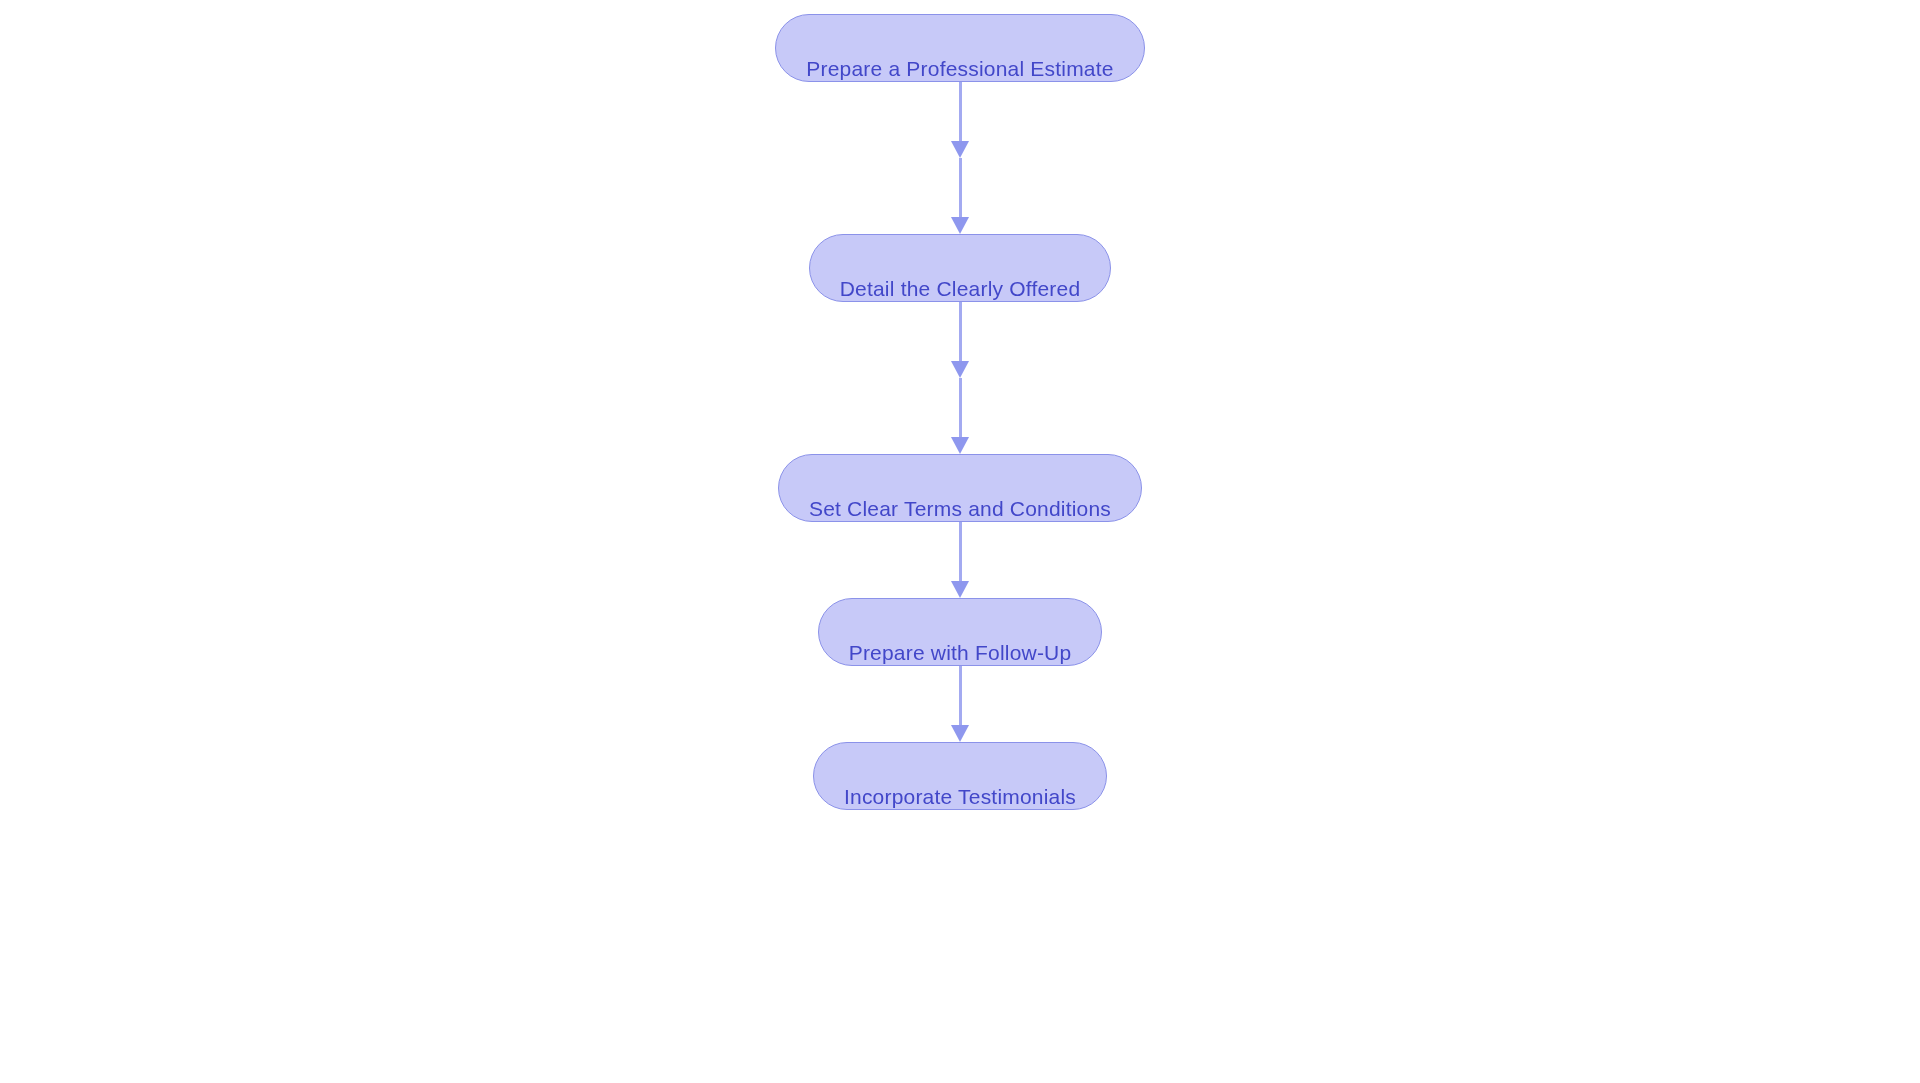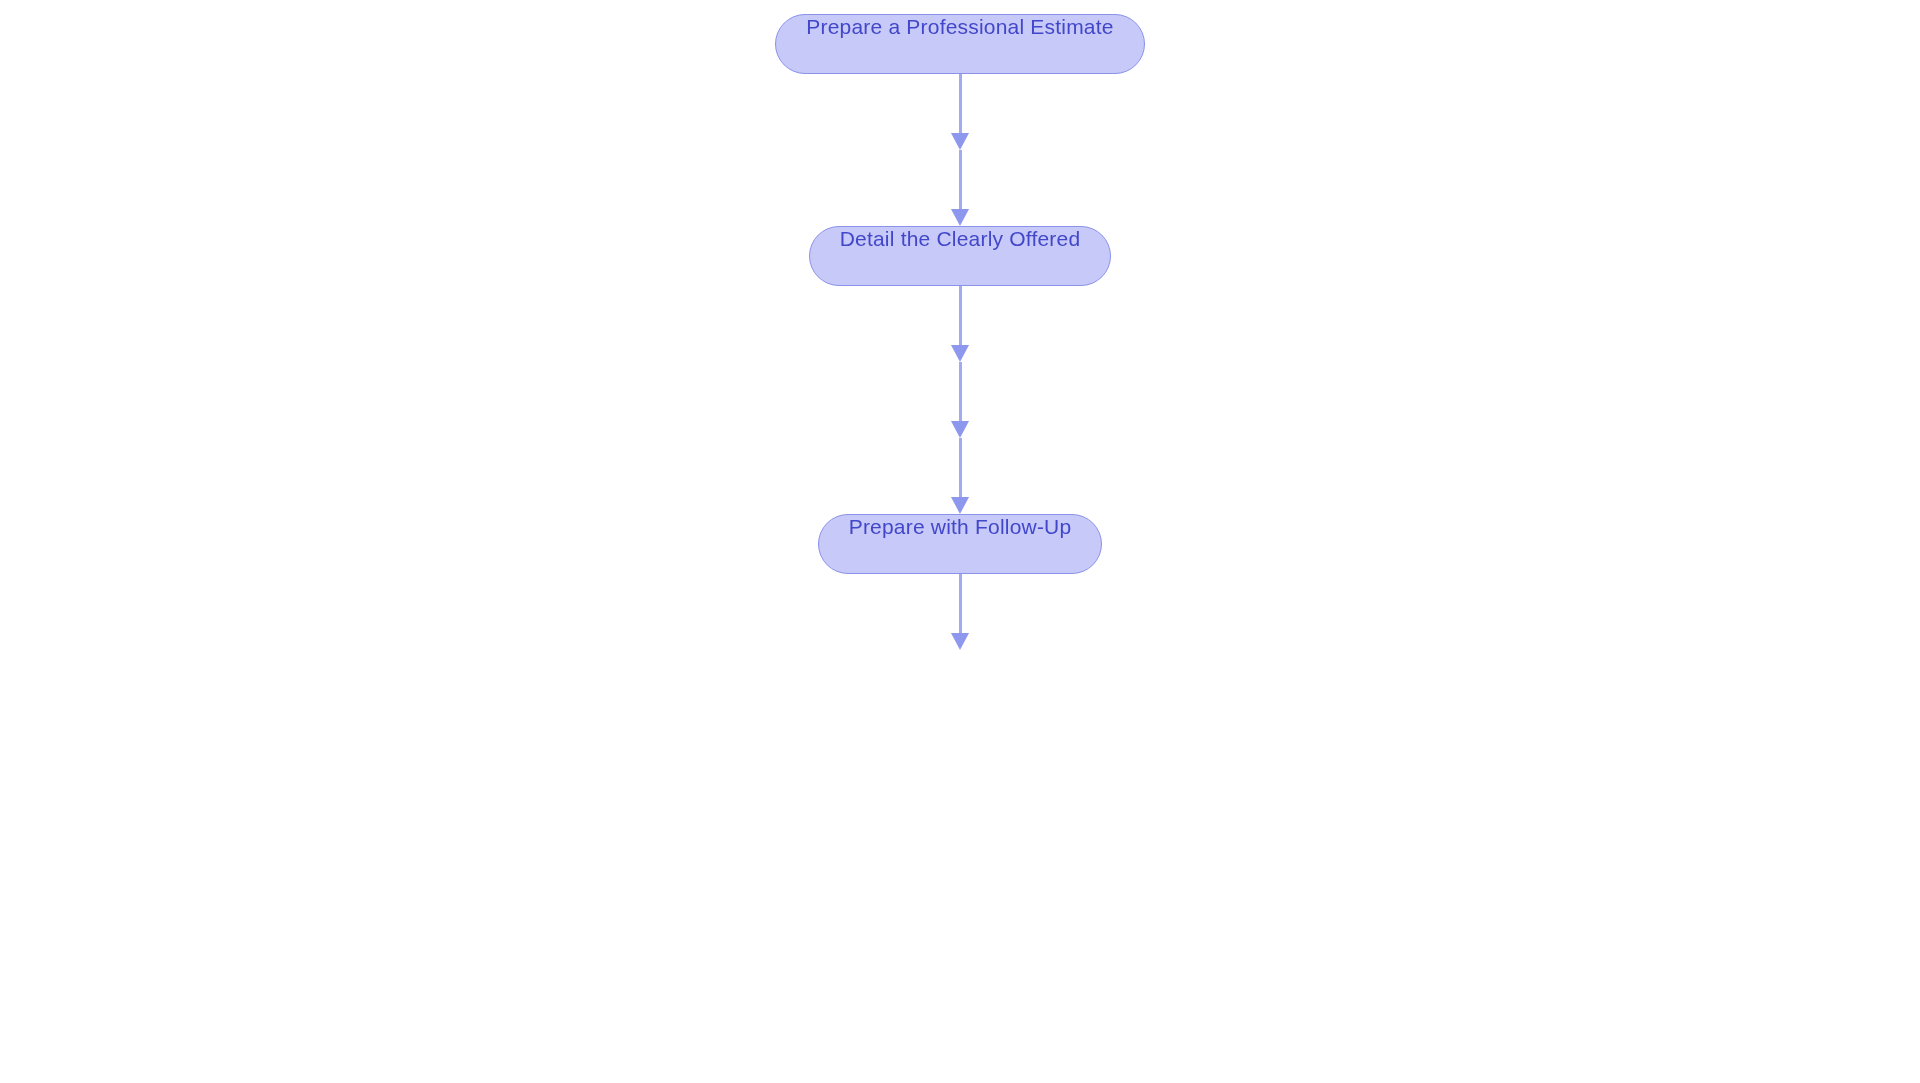--- a/index.html
+++ b/index.html
@@ -22,28 +22,28 @@
   .canvas {
     position: relative;
     width: 1920px;
     height: 1083px;
     display: flex;
     flex-direction: column;
     align-items: center;
     padding-top: 14px;
   }
   .node {
-    height: 60px;
+    height: 68px;
     min-width: 270px;
     border-radius: 43px;
     background: var(--node-fill);
     border: 1.5px solid var(--node-border);
     color: var(--node-text);
     display: flex;
-    align-items: flex-start;
+    align-items: flex-end;
     justify-content: center;
     padding: 0 30px;
     font-size: 21px;
     letter-spacing: 0.2px;
     white-space: nowrap;
     flex: 0 0 auto;
   }
   .node-label { display: inline-block; }
   .arrow {
     height: 76px;
@@ -94,29 +94,35 @@
     <div class="arrow-shaft"></div>
     <div class="arrow-head"></div>
   </div>
 
 
   <div class="arrow">
     <div class="arrow-shaft"></div>
     <div class="arrow-head"></div>
   </div>
 
+  <div class="node">
+    <span class="node-label">Set Clear Terms and Conditions</span>
+  </div>
 
   <div class="arrow">
     <div class="arrow-shaft"></div>
     <div class="arrow-head"></div>
   </div>
 
   <div class="node">
     <span class="node-label">Prepare with Follow-Up</span>
   </div>
 
   <div class="arrow">
     <div class="arrow-shaft"></div>
     <div class="arrow-head"></div>
   </div>
 
+  <div class="node">
+    <span class="node-label">Incorporate Testimonials</span>
+  </div>
 
 </div>
 
 </body></html>

